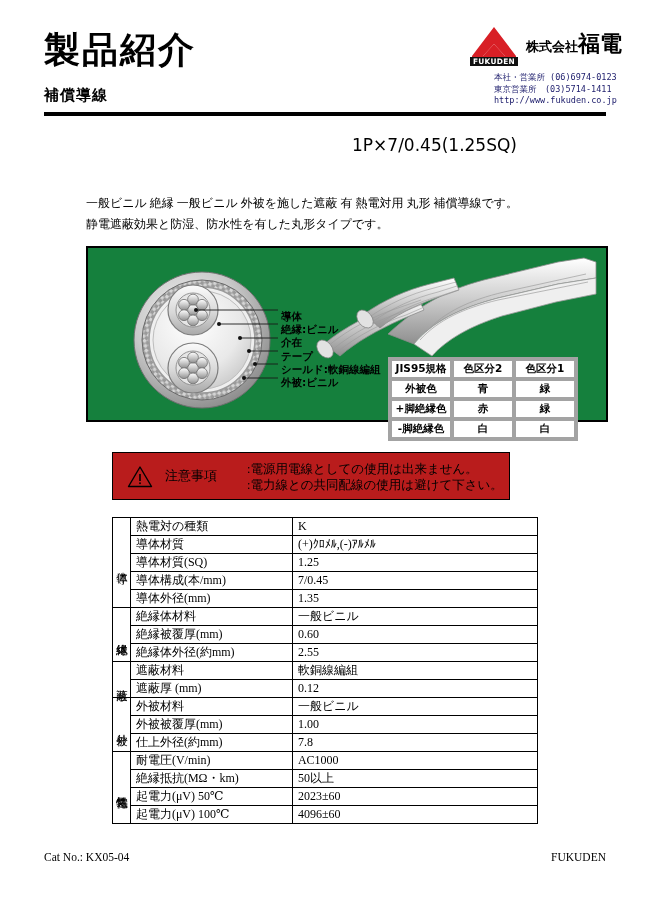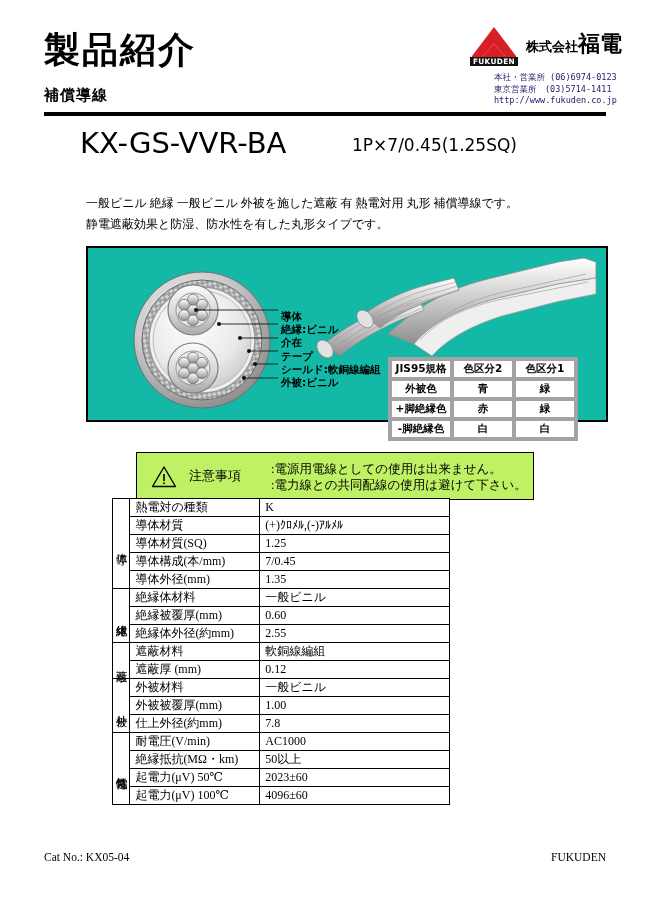--- a/index.html
+++ b/index.html
@@ -130,21 +130,21 @@
   .description .ln { display: block; }
 
   
   .figure-box {
     position: absolute;
     left: 86px;
     top: 246px;
     width: 518px;
     height: 172px;
     border: 2px solid #000;
-    background: #14b8a6;
+    background: #15803d;
     overflow: hidden;
   }
   .fig-inner {
     position: absolute;
     left: 0; top: 0;
     width: 514px;
     height: 168px;
   }
 
   
@@ -177,26 +177,26 @@
     padding: 1px 0 2px 0;
     height: 13px;
     width: 58px;
     line-height: 13px;
     margin-left: 7px;
   }
 
   
   .caution-box {
     position: absolute;
-    left: 136px;
+    left: 112px;
     top: 452px;
     width: 396px;
     height: 46px;
     border: 1.5px solid #000;
-    background: #bef264;
+    background: #b91c1c;
   }
   .warn-icon {
     position: absolute;
     left: 14px;
     top: 12px;
     width: 26px;
     height: 23px;
   }
   .caution-label {
     position: absolute;
@@ -210,22 +210,22 @@
     top: 8px;
     font-size: 12.5px;
     line-height: 16px;
   }
   .caution-lines .ln { display: block; white-space: nowrap; }
 
   
   .spec-table {
     position: absolute;
     left: 112px;
-    top: 498px;
-    width: 338px;
+    top: 517px;
+    width: 426px;
     border-collapse: collapse;
     font-size: 12px;
     background: #fff;
   }
   .spec-table td {
     border: 1px solid #000;
     padding: 0 0 0 5px;
     height: 17px;
     line-height: 17px;
     vertical-align: middle;
@@ -284,21 +284,20 @@
       </div>
     </div>
     <div class="contact">
       <span class="ln">本社・営業所 (06)6974-0123</span>
       <span class="ln">東京営業所　(03)5714-1411</span>
       <span class="ln">http://www.fukuden.co.jp</span>
     </div>
   </div>
 
   <div class="product-row">
-    <div class="product-name">KX-GS-VVR-BA</div>
     <div class="product-spec">1P×7/0.45(1.25SQ)</div>
   </div>
 
   <div class="description">
     <span class="ln">一般ビニル 絶縁 一般ビニル 外被を施した遮蔽 有 熱電対用 丸形 補償導線です。</span>
     <span class="ln">静電遮蔽効果と防湿、防水性を有した丸形タイプです。</span>
   </div>
 
   <div class="figure-box">
     <svg class="fig-inner" viewBox="0 0 514 168">

